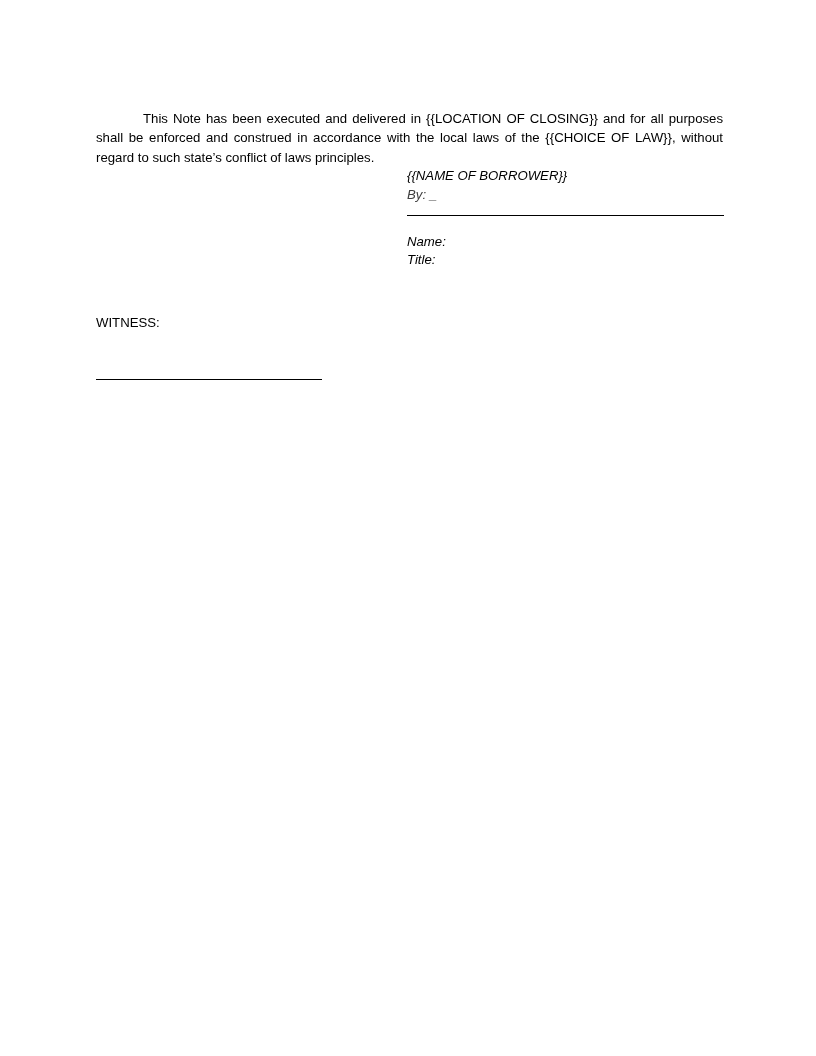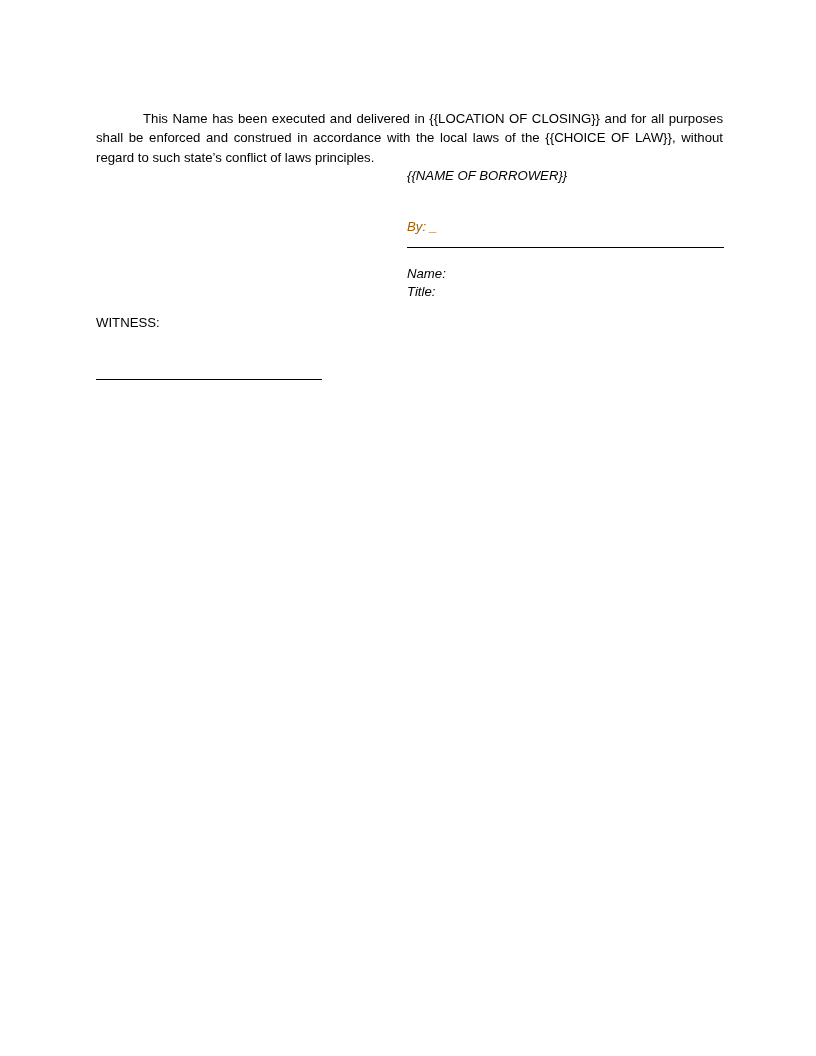--- a/index.html
+++ b/index.html
@@ -38,24 +38,23 @@
     top: 166px;
     width: 317px;
     font-style: italic;
   }
   .borrower-name {
     font-size: 13.2px;
     line-height: 19.3px;
     color: #000000;
   }
   .by-line {
-    margin-top: 32px;
     font-size: 13.2px;
     line-height: 19.3px;
-    color: #a16207;
+    color: #404040;
   }
   .signature-rule {
     margin-top: 10px;
     width: 317px;
     height: 0;
     border-top: 1.4px solid #000000;
     font-size: 0;
     line-height: 0;
   }
   .name-line,
@@ -83,21 +82,21 @@
     border-top: 1.4px solid #000000;
     font-size: 0;
     line-height: 0;
   }
 </style>
 </head>
 <body>
 
 <div class="page">
 
-  <p class="body-paragraph">This Name has been executed and delivered in {{LOCATION OF CLOSING}} and for all purposes shall be enforced and construed in accordance with the local laws of the {{CHOICE OF LAW}}, without regard to such state’s conflict of laws principles.</p>
+  <p class="body-paragraph">This Note has been executed and delivered in {{LOCATION OF CLOSING}} and for all purposes shall be enforced and construed in accordance with the local laws of the {{CHOICE OF LAW}}, without regard to such state’s conflict of laws principles.</p>
 
   <div class="signature-block">
     <div class="borrower-name">{{NAME OF BORROWER}}</div>
     <div class="by-line">By: _</div>
     <div class="signature-rule"></div>
     <div class="name-line">Name:</div>
     <div class="title-line">Title:</div>
   </div>
 
   <div class="witness-block">

